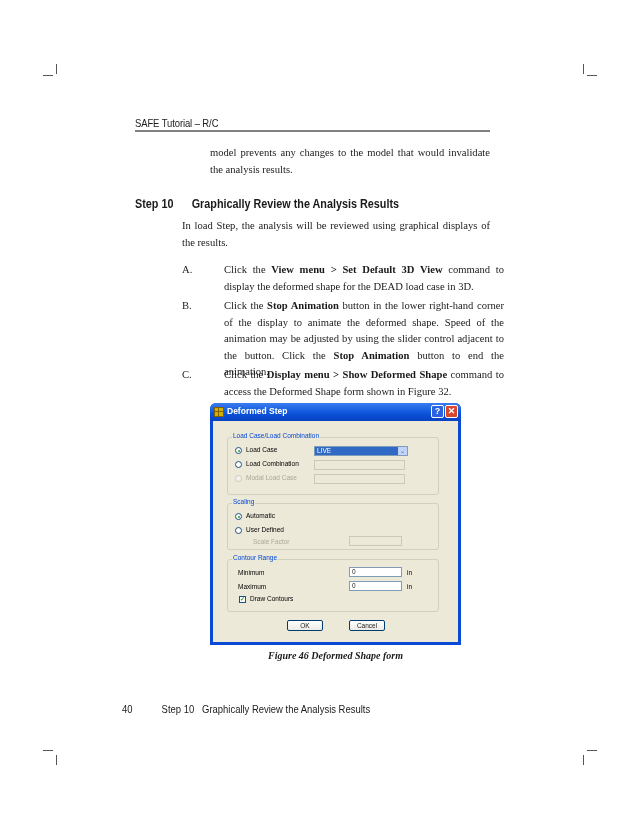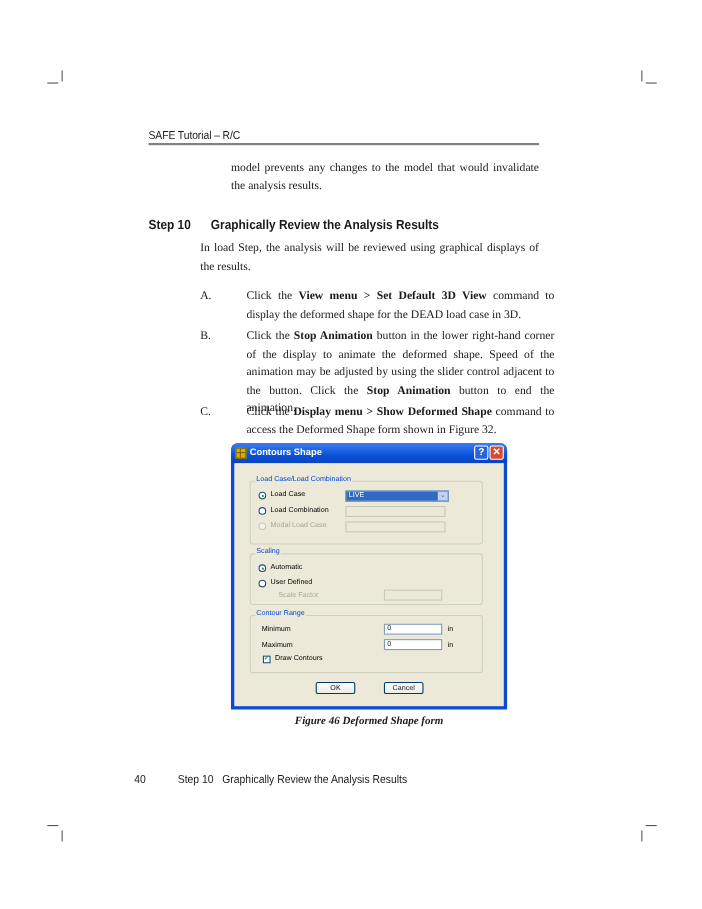--- a/index.html
+++ b/index.html
@@ -77,21 +77,21 @@
 </div>
 
 <div class="item" style="top:367px;">
   <span class="lbl">C.</span>
   <div class="txt"><span>Click the </span><b>Display menu &gt; Show Deformed Shape</b><span> command to access the Deformed Shape form shown in Figure 32.</span></div>
 </div>
 
 <div class="dlg">
   <div class="dlg-title">
     <div class="dlg-icon"></div>
-    <div class="dlg-title-text">Contours Shape</div>
+    <div class="dlg-title-text">Deformed Step</div>
     <div class="tb-btn tb-help">?</div>
     <div class="tb-btn tb-close">✕</div>
   </div>
   <div class="dlg-body">
 
     <div class="grp" style="left:14px;top:16px;width:212px;height:58px;">
       <span class="grp-lbl">Load Case/Load Combination</span>
     </div>
     <div class="radio on" style="left:22px;top:26px;"></div>
     <div class="ctl" style="left:33px;top:25px;">Load Case</div>

